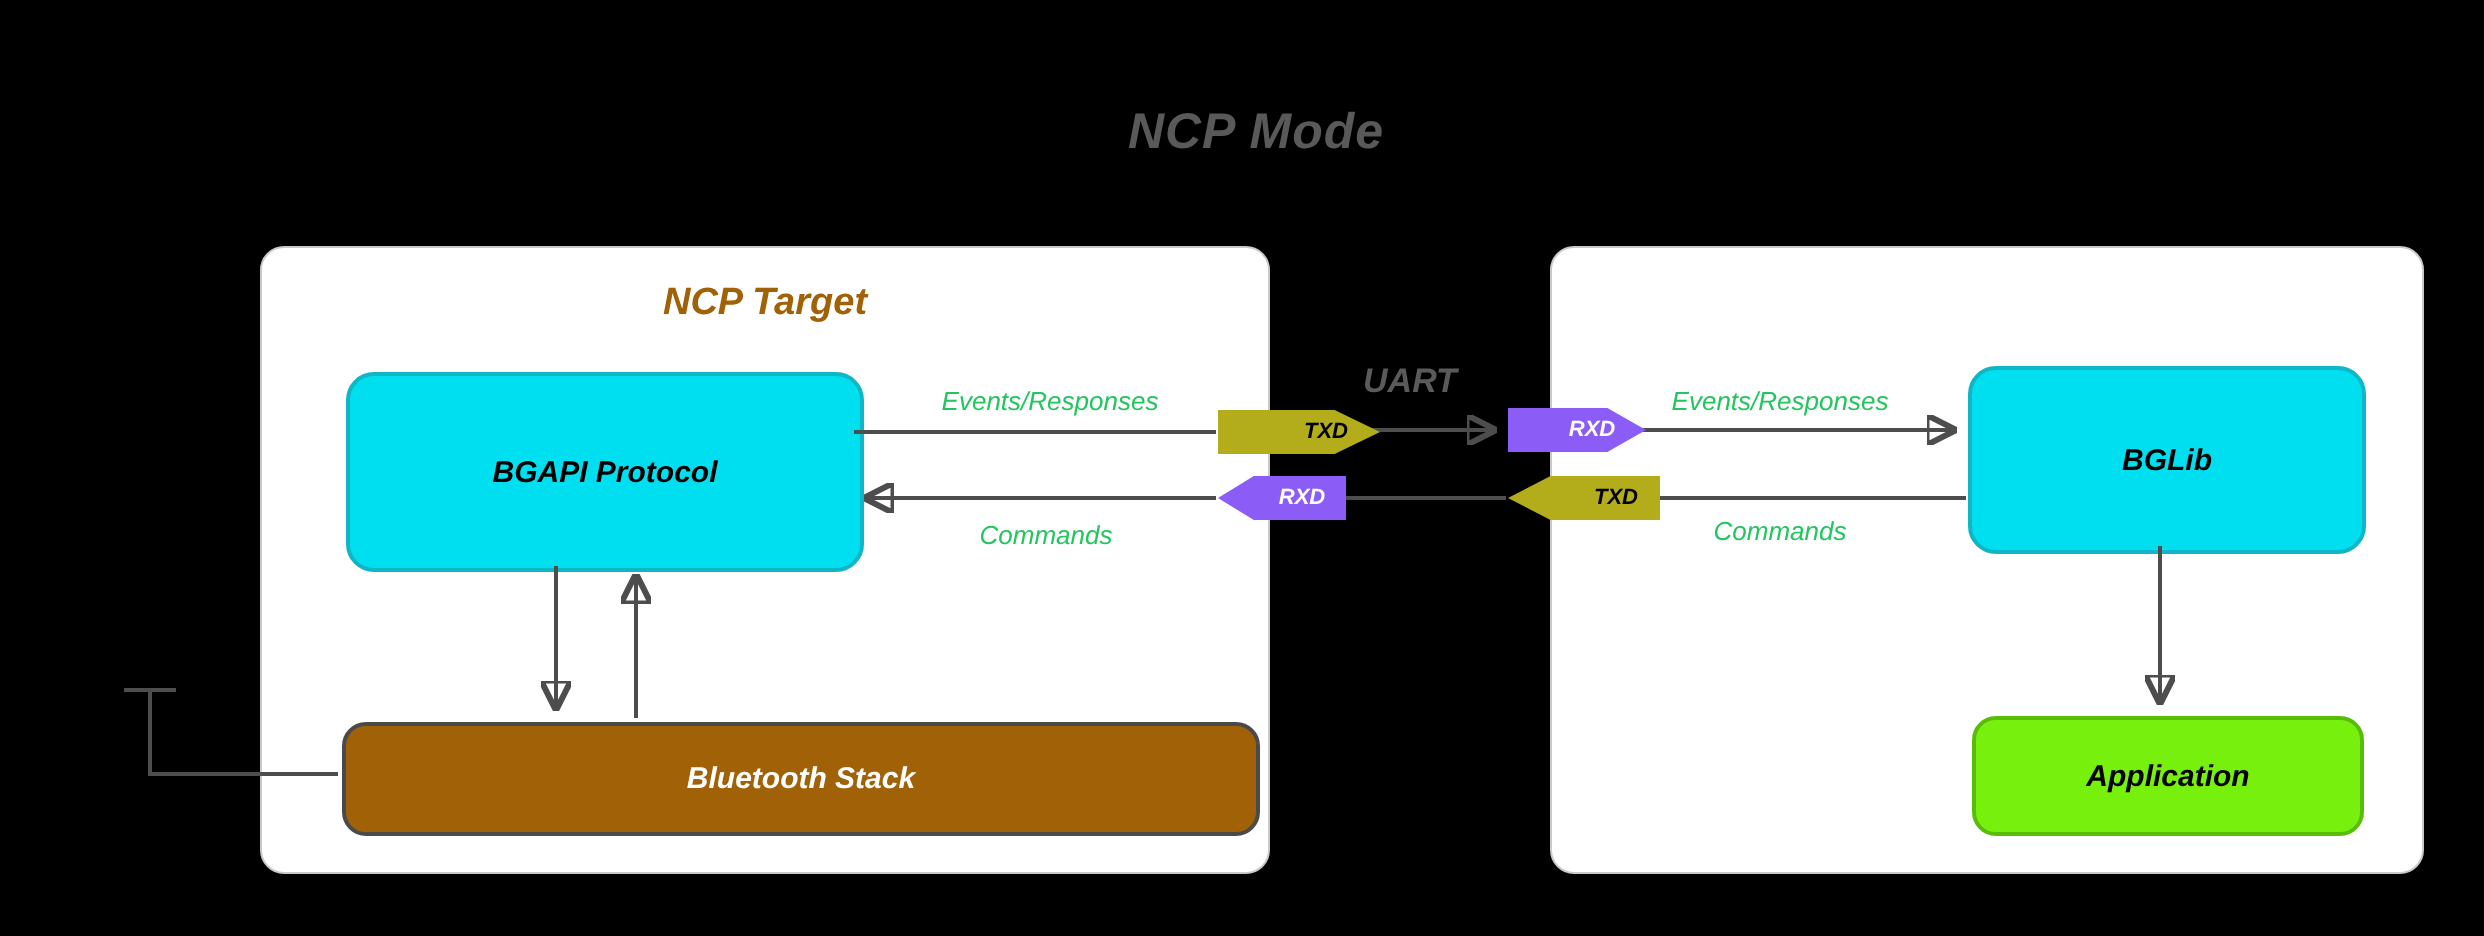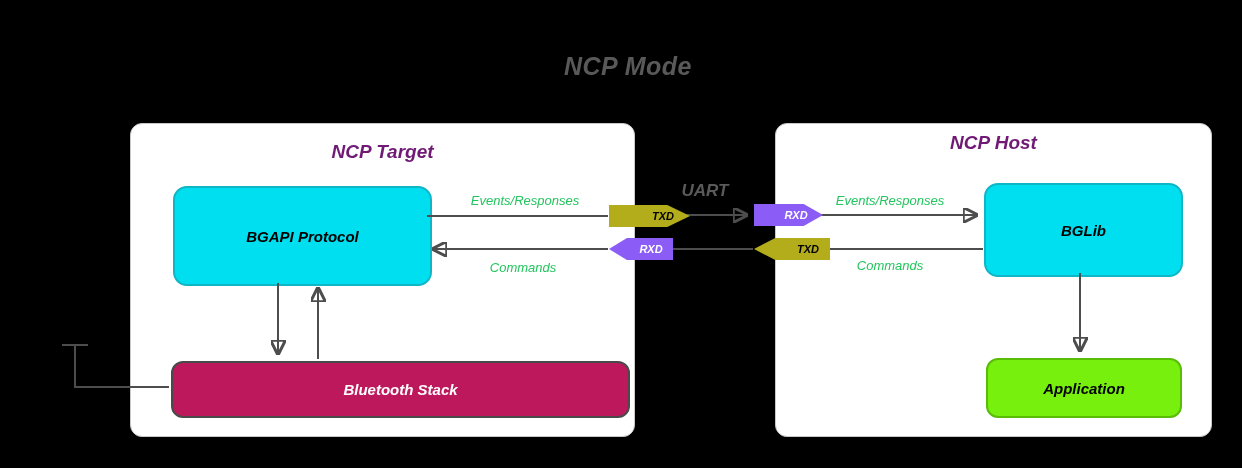--- a/index.html
+++ b/index.html
@@ -12,31 +12,31 @@
     left:0;top:52px;width:1256px;text-align:center;
     font-size:25px;font-weight:bold;color:#595959;letter-spacing:.5px;
   }
   .panel{
     background:#ffffff;border:1px solid #c9c9c9;border-radius:12px;z-index:1;
   }
   #left-panel{left:130px;top:123px;width:503px;height:312px;}
   #right-panel{left:775px;top:123px;width:435px;height:312px;}
   .panel-title{
     position:absolute;left:0;top:16px;width:100%;text-align:center;
-    font-size:19px;font-weight:bold;color:#701a75;line-height:23px;
+    font-size:19px;font-weight:bold;color:#a16207;line-height:23px;
   }
   #right-panel .panel-title{top:7px;}
   .node{
     position:absolute;display:flex;align-items:center;justify-content:center;
     font-weight:bold;font-size:15px;color:#000;border-radius:14px;z-index:2;
     text-align:center;
   }
   .cyan{background:#00dff0;border:2px solid #10b6c6;}
   #bgapi-box{left:42px;top:62px;width:255px;height:96px;}
-  #stack-box{left:40px;top:237px;width:455px;height:53px;background:#be185d;border:2px solid #4a4a4a;color:#ffffff;border-radius:12px;}
+  #stack-box{left:40px;top:237px;width:455px;height:53px;background:#a16207;border:2px solid #4a4a4a;color:#ffffff;border-radius:12px;}
   #bglib-box{left:208px;top:59px;width:195px;height:90px;}
   #application-box{left:210px;top:234px;width:192px;height:56px;background:#77f00d;border:2px solid #59bd08;border-radius:12px;}
   .flow-label{
     z-index:4;font-size:13px;color:#22c55e;text-align:center;
   }
   #label-events-left{left:440px;top:193px;width:170px;}
   #label-commands-left{left:453px;top:260px;width:140px;}
   #label-events-right{left:805px;top:193px;width:170px;}
   #label-commands-right{left:820px;top:258px;width:140px;}
   #uart-label{left:665px;top:181px;width:80px;text-align:center;font-size:17px;font-weight:bold;color:#5a5a5a;z-index:4;}
@@ -68,21 +68,20 @@
     <div id="bgapi-box" class="node cyan">
       <span>BGAPI Protocol</span>
     </div>
     <div id="stack-box" class="node">
       <span>Bluetooth Stack</span>
     </div>
   </div>
 
   <div id="right-panel" class="abs panel">
     <div class="panel-title">
-      <div>NCP Host</div>
     </div>
     <div id="application-box" class="node">
       <span>Application</span>
     </div>
     <div id="bglib-box" class="node cyan">
       <span>BGLib</span>
     </div>
   </div>
 
   <div id="label-events-left" class="abs flow-label">Events/Responses</div>

